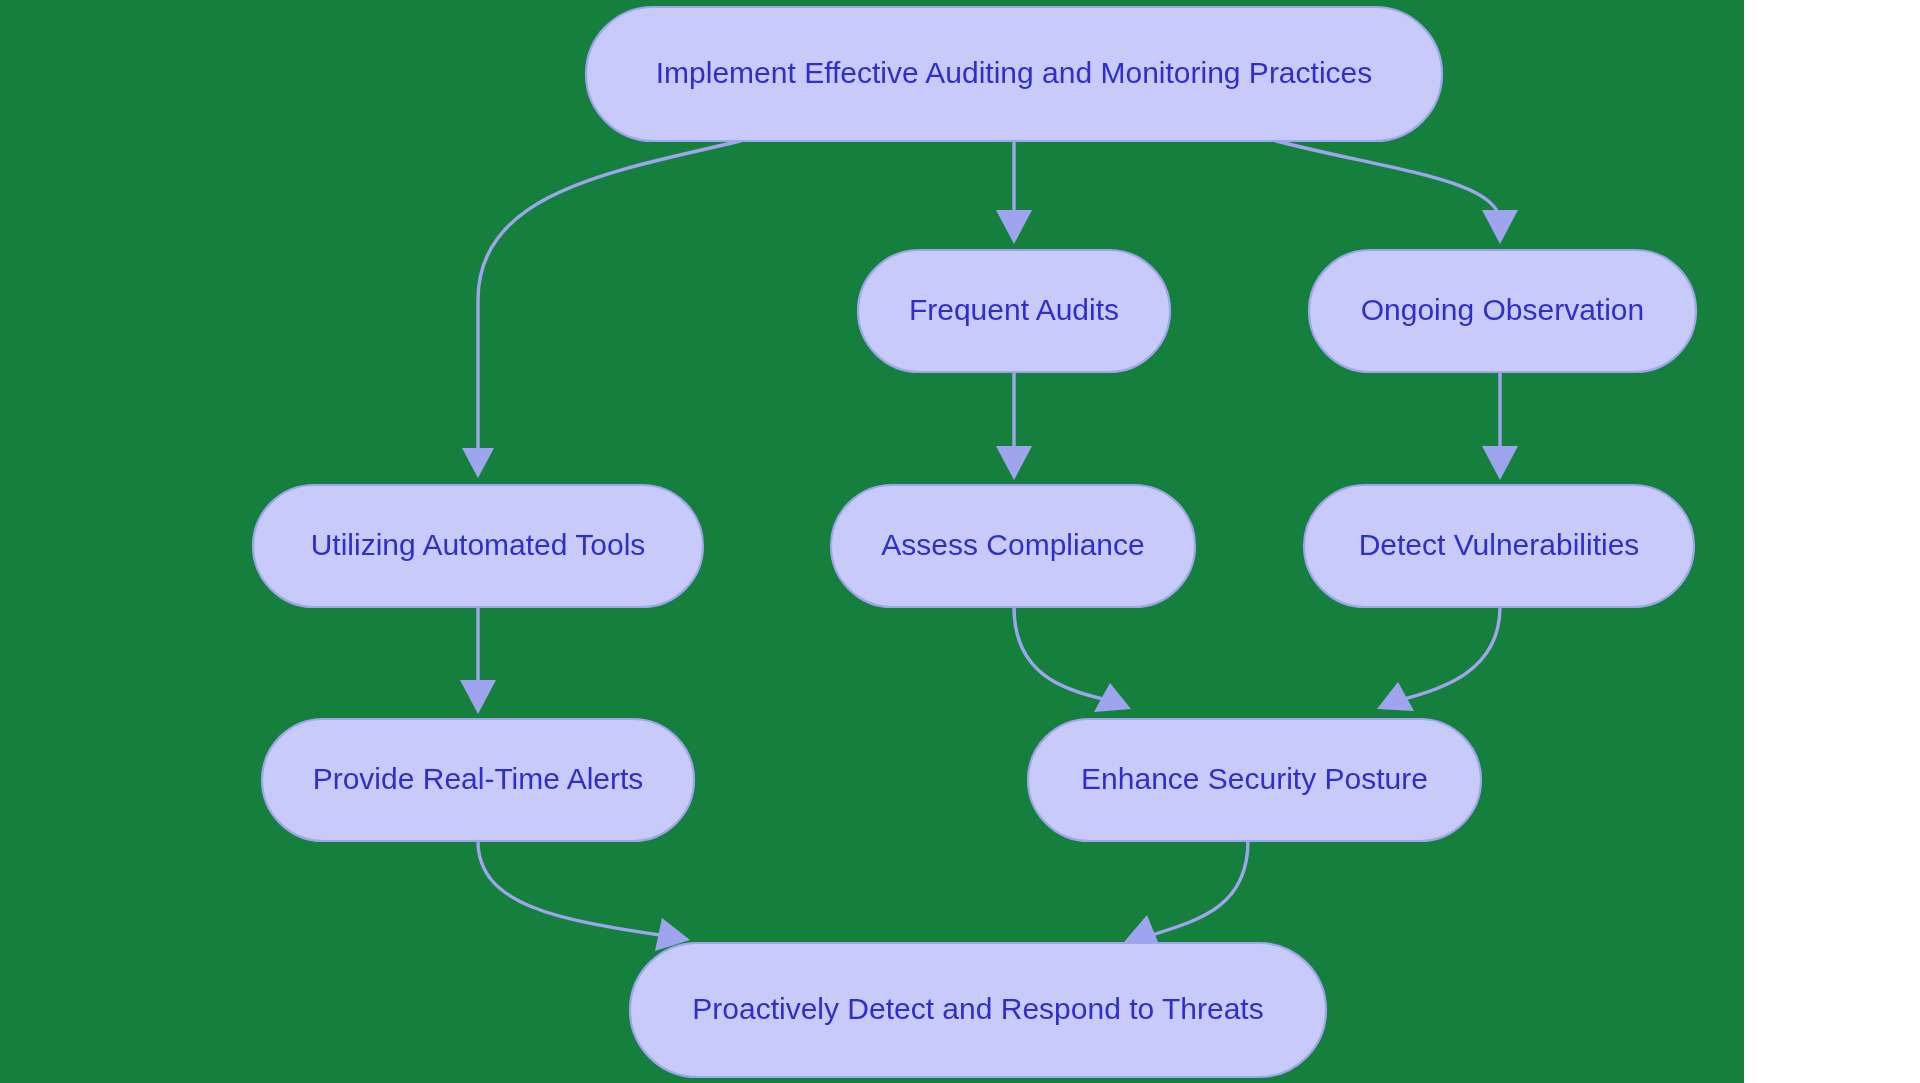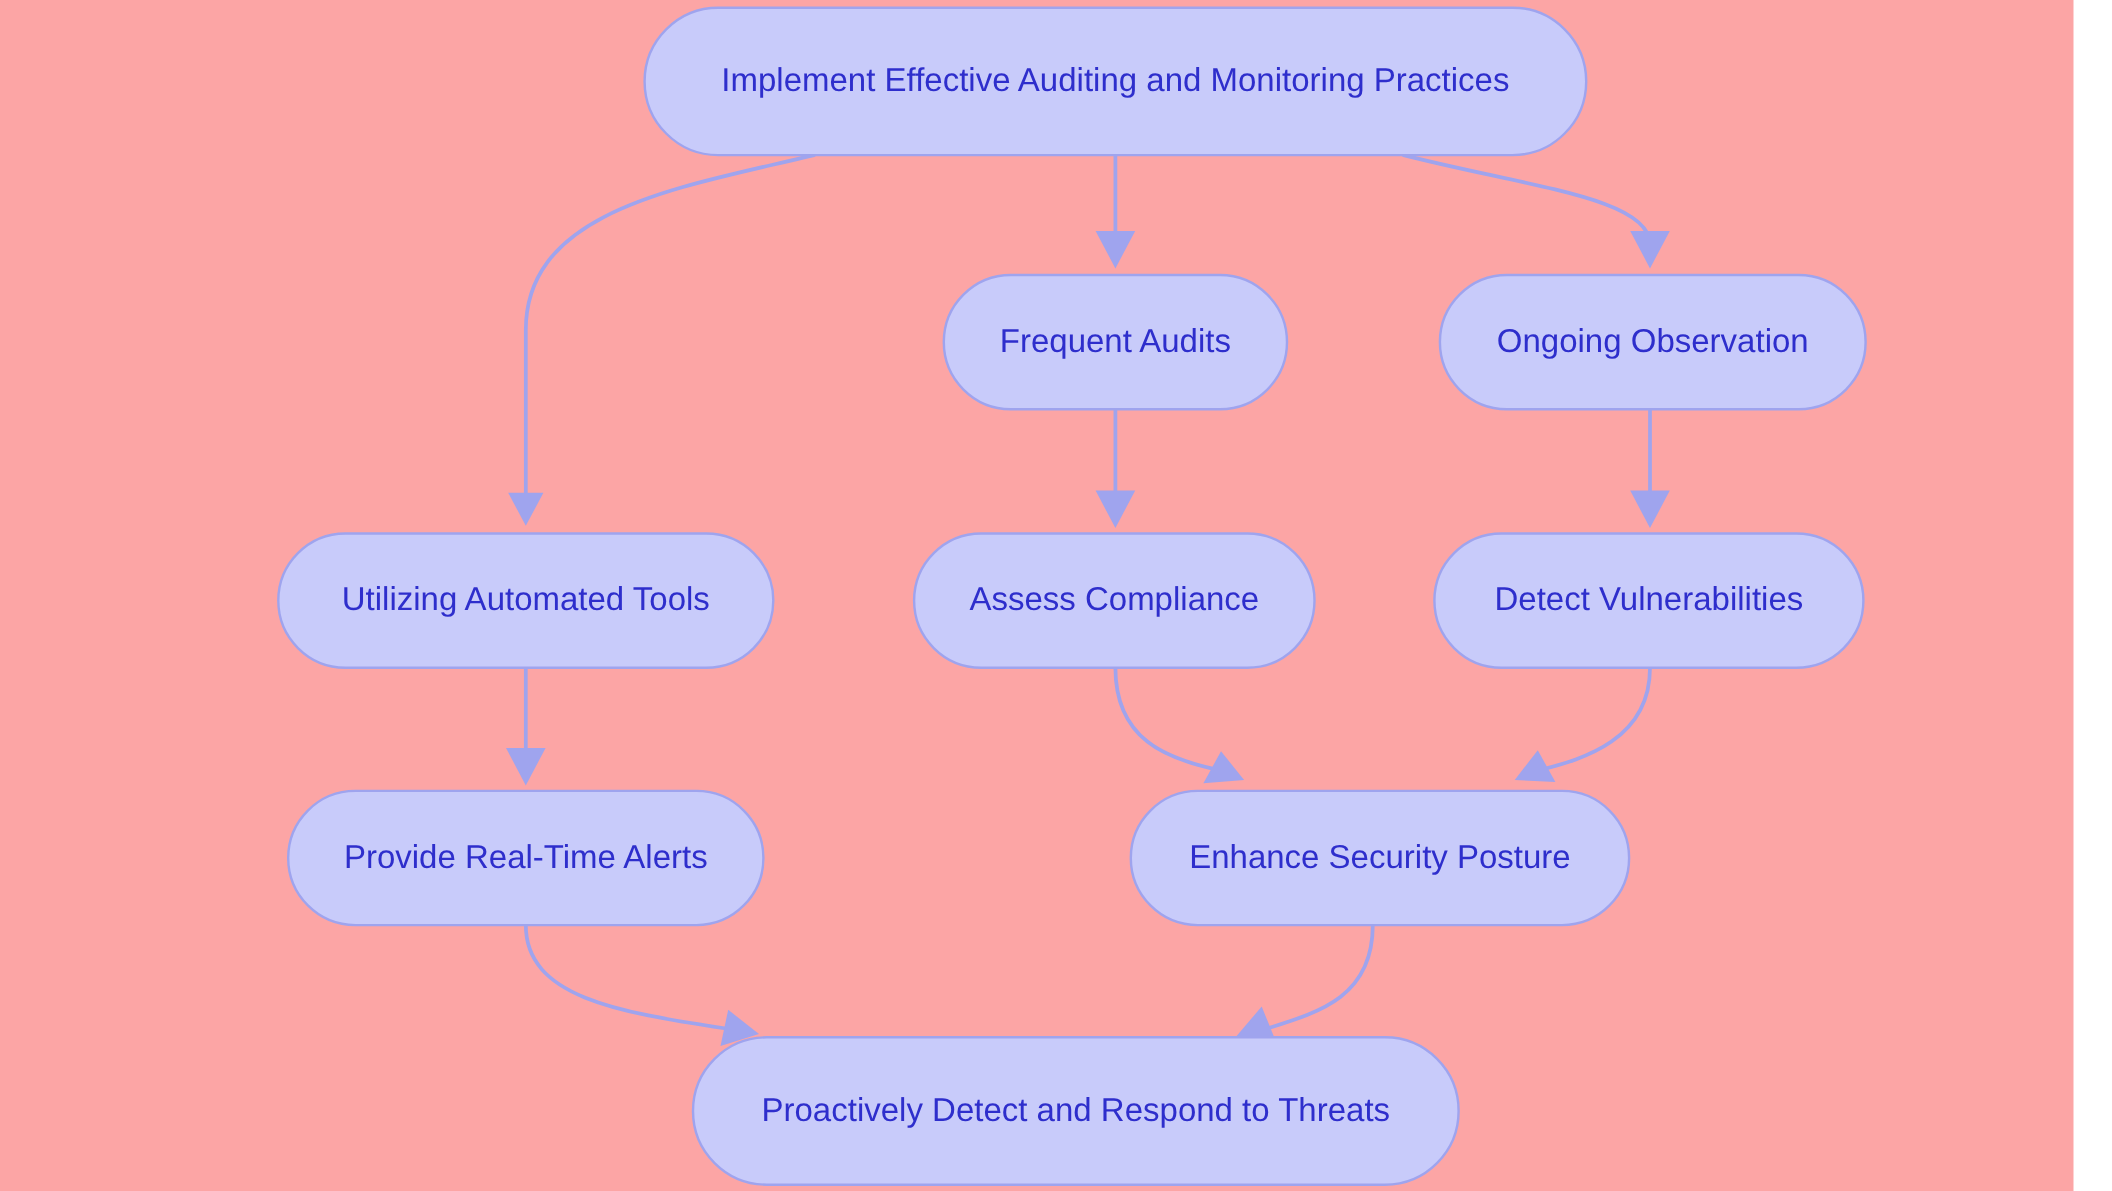--- a/index.html
+++ b/index.html
@@ -8,23 +8,23 @@
     background: #ffffff;
   }
   body {
     width: 1920px;
     height: 1083px;
     font-family: "Liberation Sans", sans-serif;
     overflow: hidden;
   }
   #flowchart-root {
     position: relative;
-    width: 1885px;
+    width: 1744px;
     height: 1083px;
-    background: #fca5a5;
+    background: #15803d;
   }
   svg.flow-canvas {
     position: absolute;
     top: 0;
     left: 0;
     width: 1920px;
     height: 1083px;
     display: block;
   }
   .node-shape {

